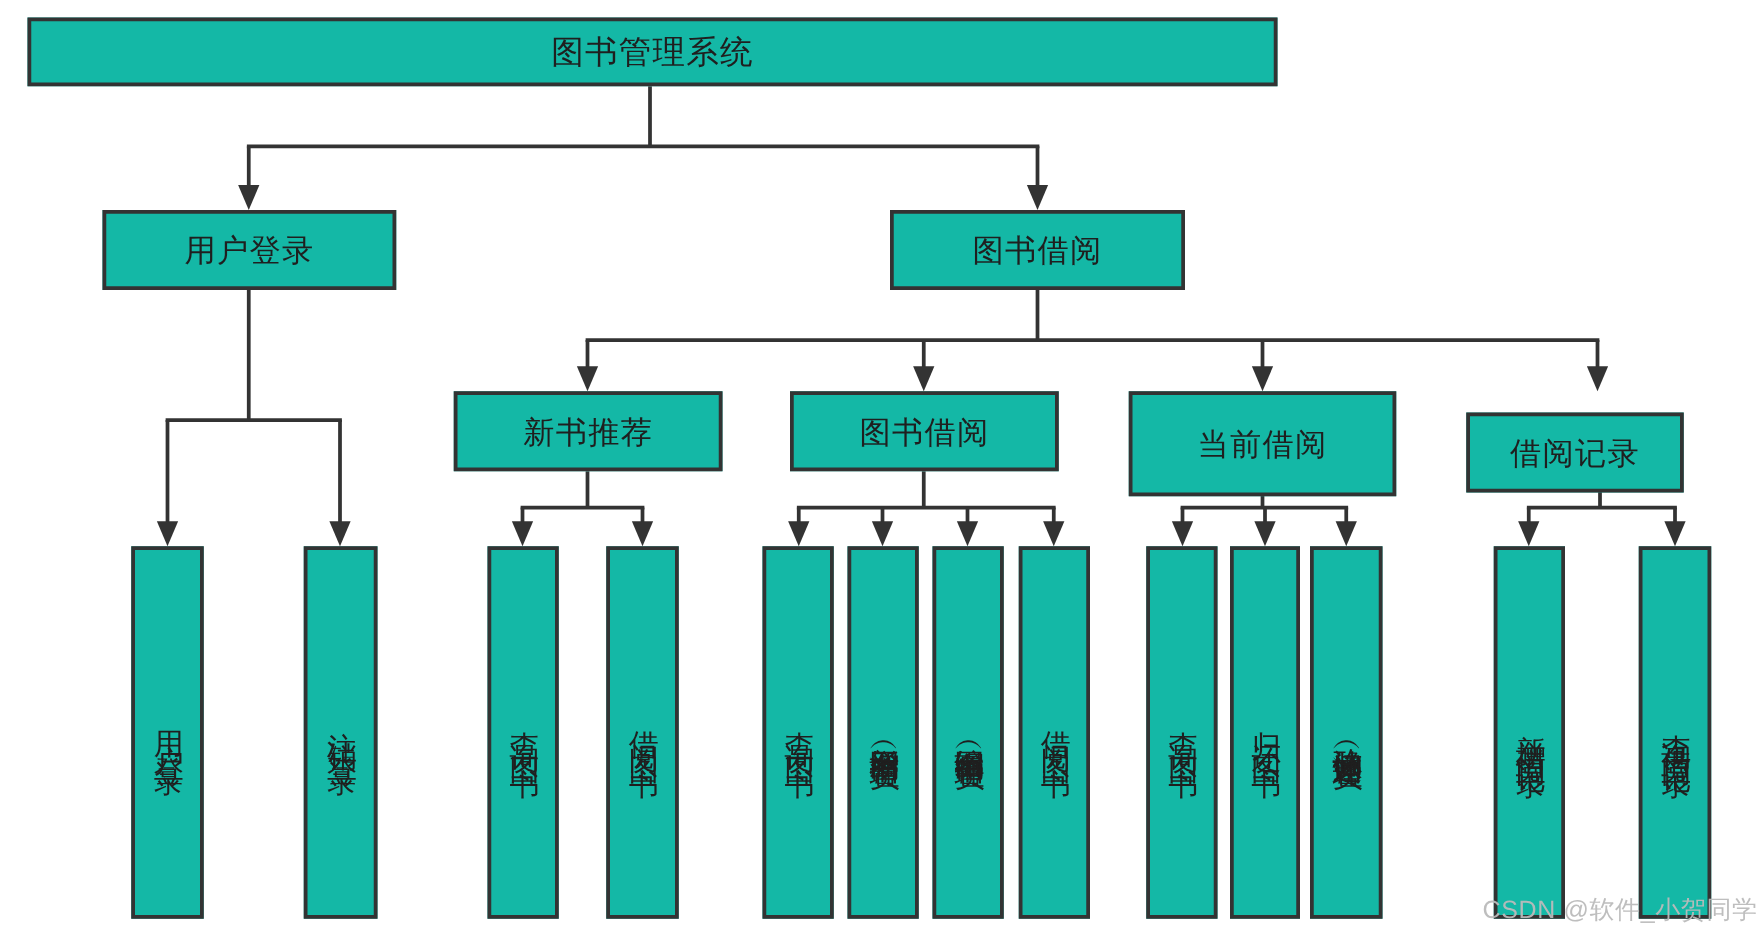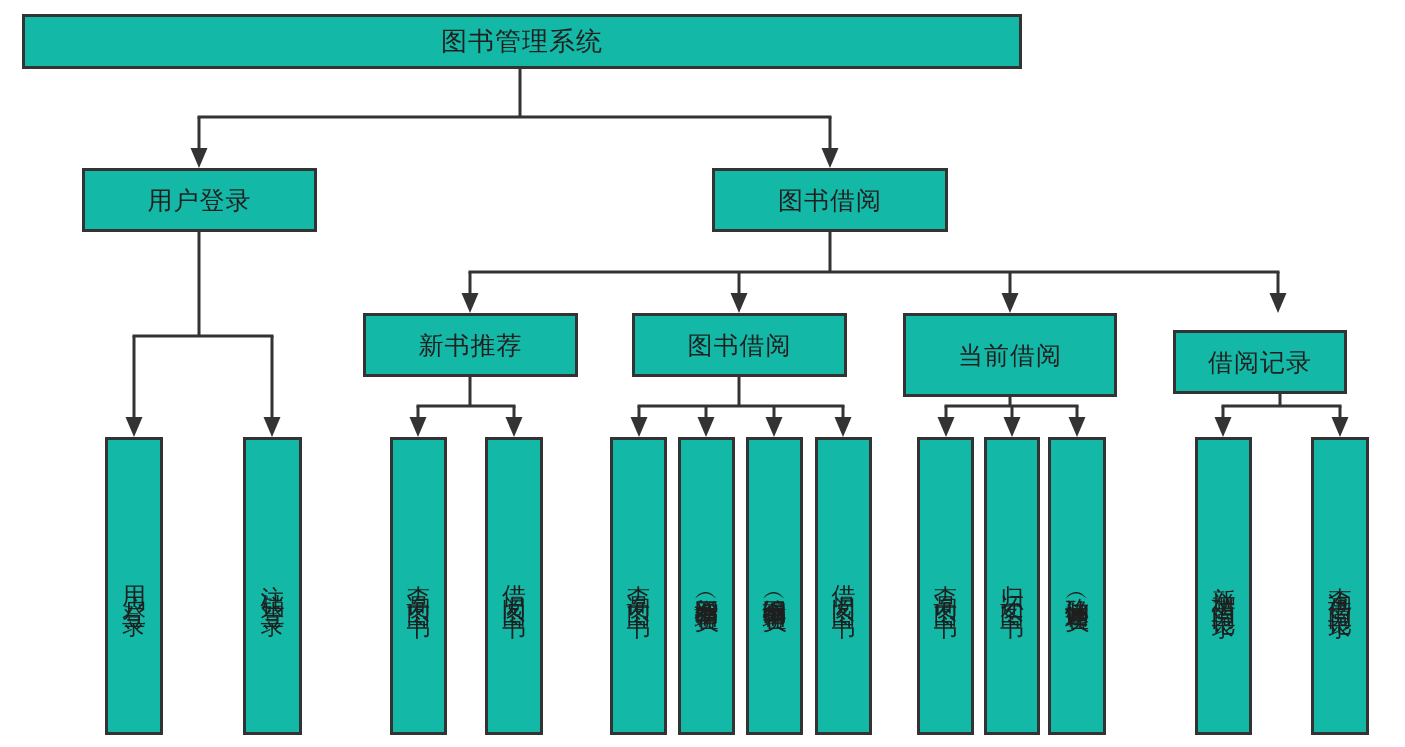--- a/index.html
+++ b/index.html
@@ -198,13 +198,14 @@
     <span class="leaf-label ls-tight">确认归还（管理员）</span>
   </div>
 
   <div class="box" style="left:1195px; top:437px; width:57px; height:298px;">
     <span class="leaf-label ls-med">新增借阅记录</span>
   </div>
   <div class="box" style="left:1311px; top:437px; width:58px; height:298px;">
     <span class="leaf-label ls-med">查询借阅记录</span>
   </div>
 
+  <div id="watermark">CSDN @软件_小贺同学</div>
 </div>
 
 </body></html>

